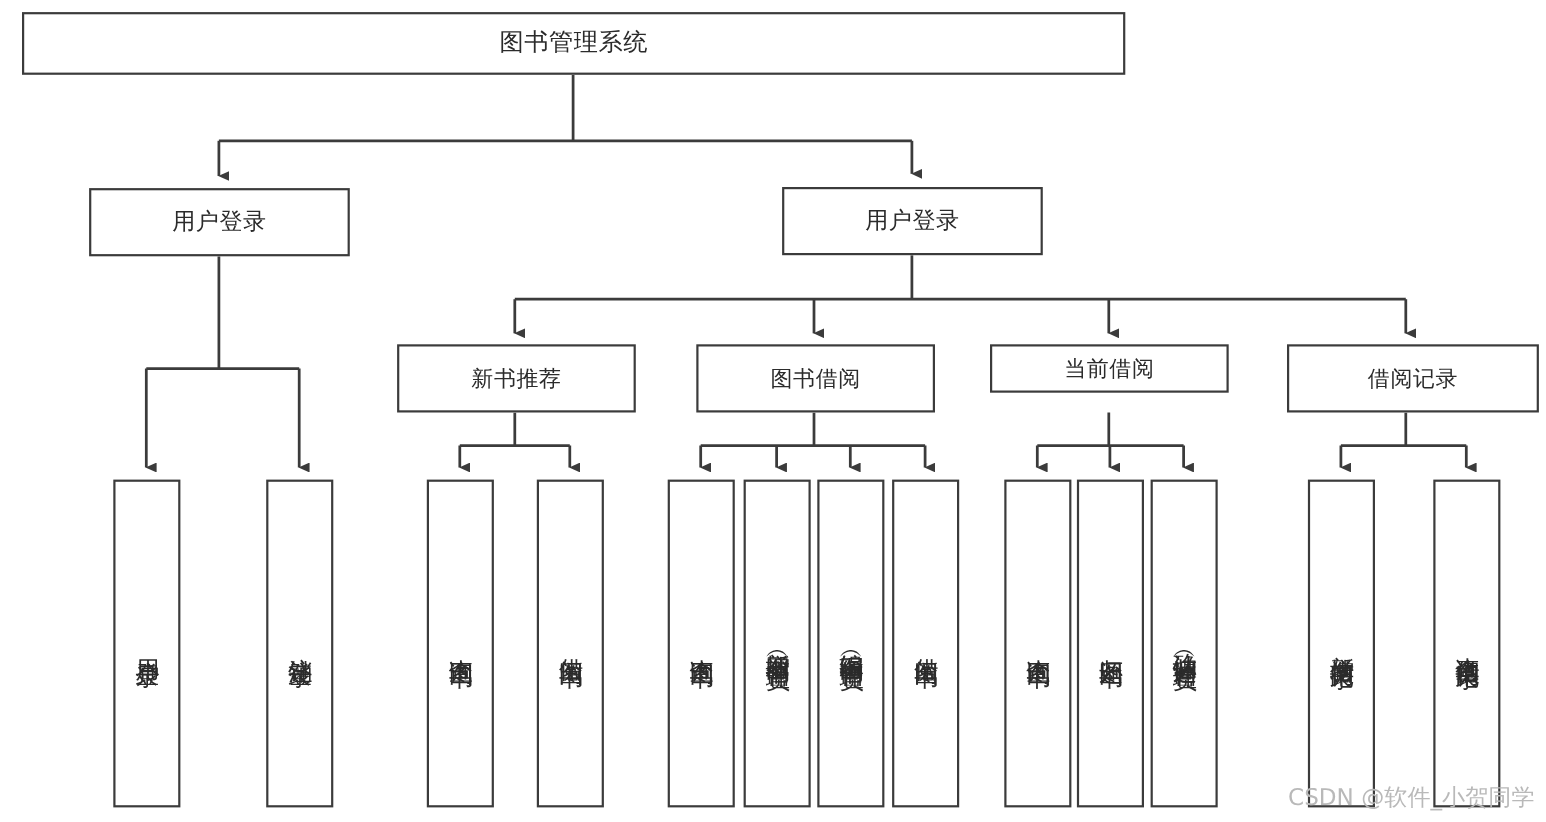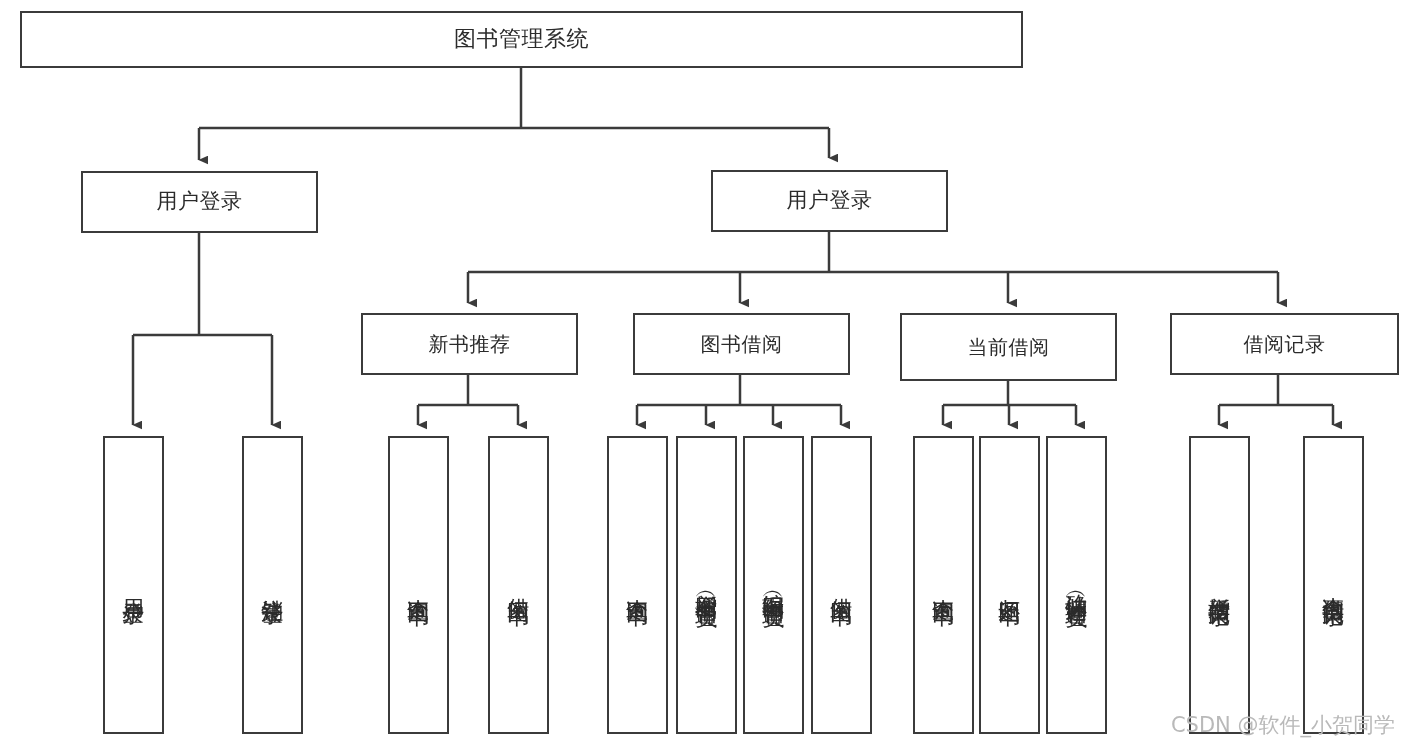--- a/index.html
+++ b/index.html
@@ -143,21 +143,21 @@
   </div>
 
   <div class="node-box lvl3" style="left:633px; top:313px; width:217px; height:62px;">
     <span class="node-label-h">图书借阅</span>
   </div>
 
   <div class="node-box lvl3" style="left:361px; top:313px; width:217px; height:62px;">
     <span class="node-label-h">新书推荐</span>
   </div>
 
-  <div class="node-box lvl3" style="left:900px; top:313px; width:217px; height:68px;">
+  <div class="node-box lvl3" style="left:900px; top:313px; width:217px; height:44px;">
     <span class="node-label-h">当前借阅</span>
   </div>
 
   <div class="node-box lvl3" style="left:1170px; top:313px; width:229px; height:62px;">
     <span class="node-label-h">借阅记录</span>
   </div>
 
   <div class="leaf-box" style="left:103px; top:436px; width:61px; height:298px;">
     <span class="node-label-v">用户登录</span>
   </div>

